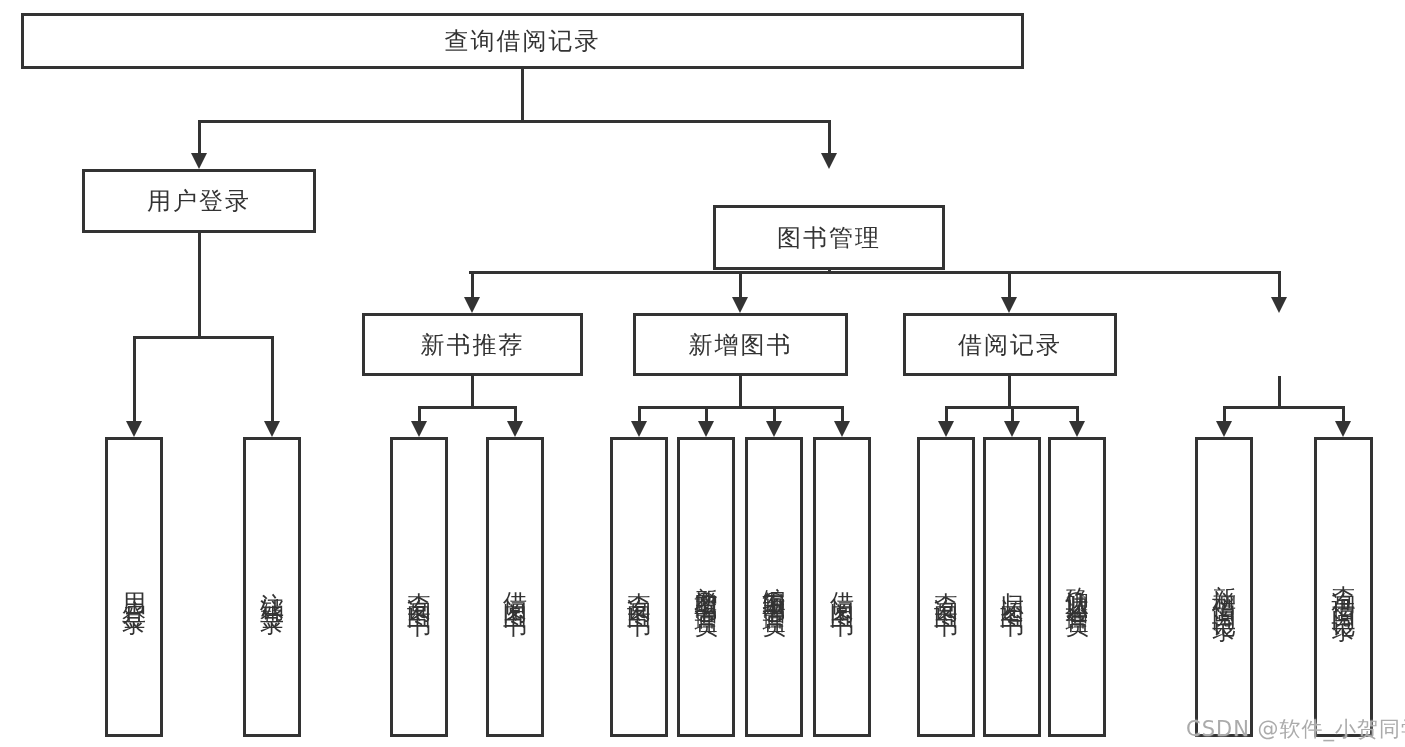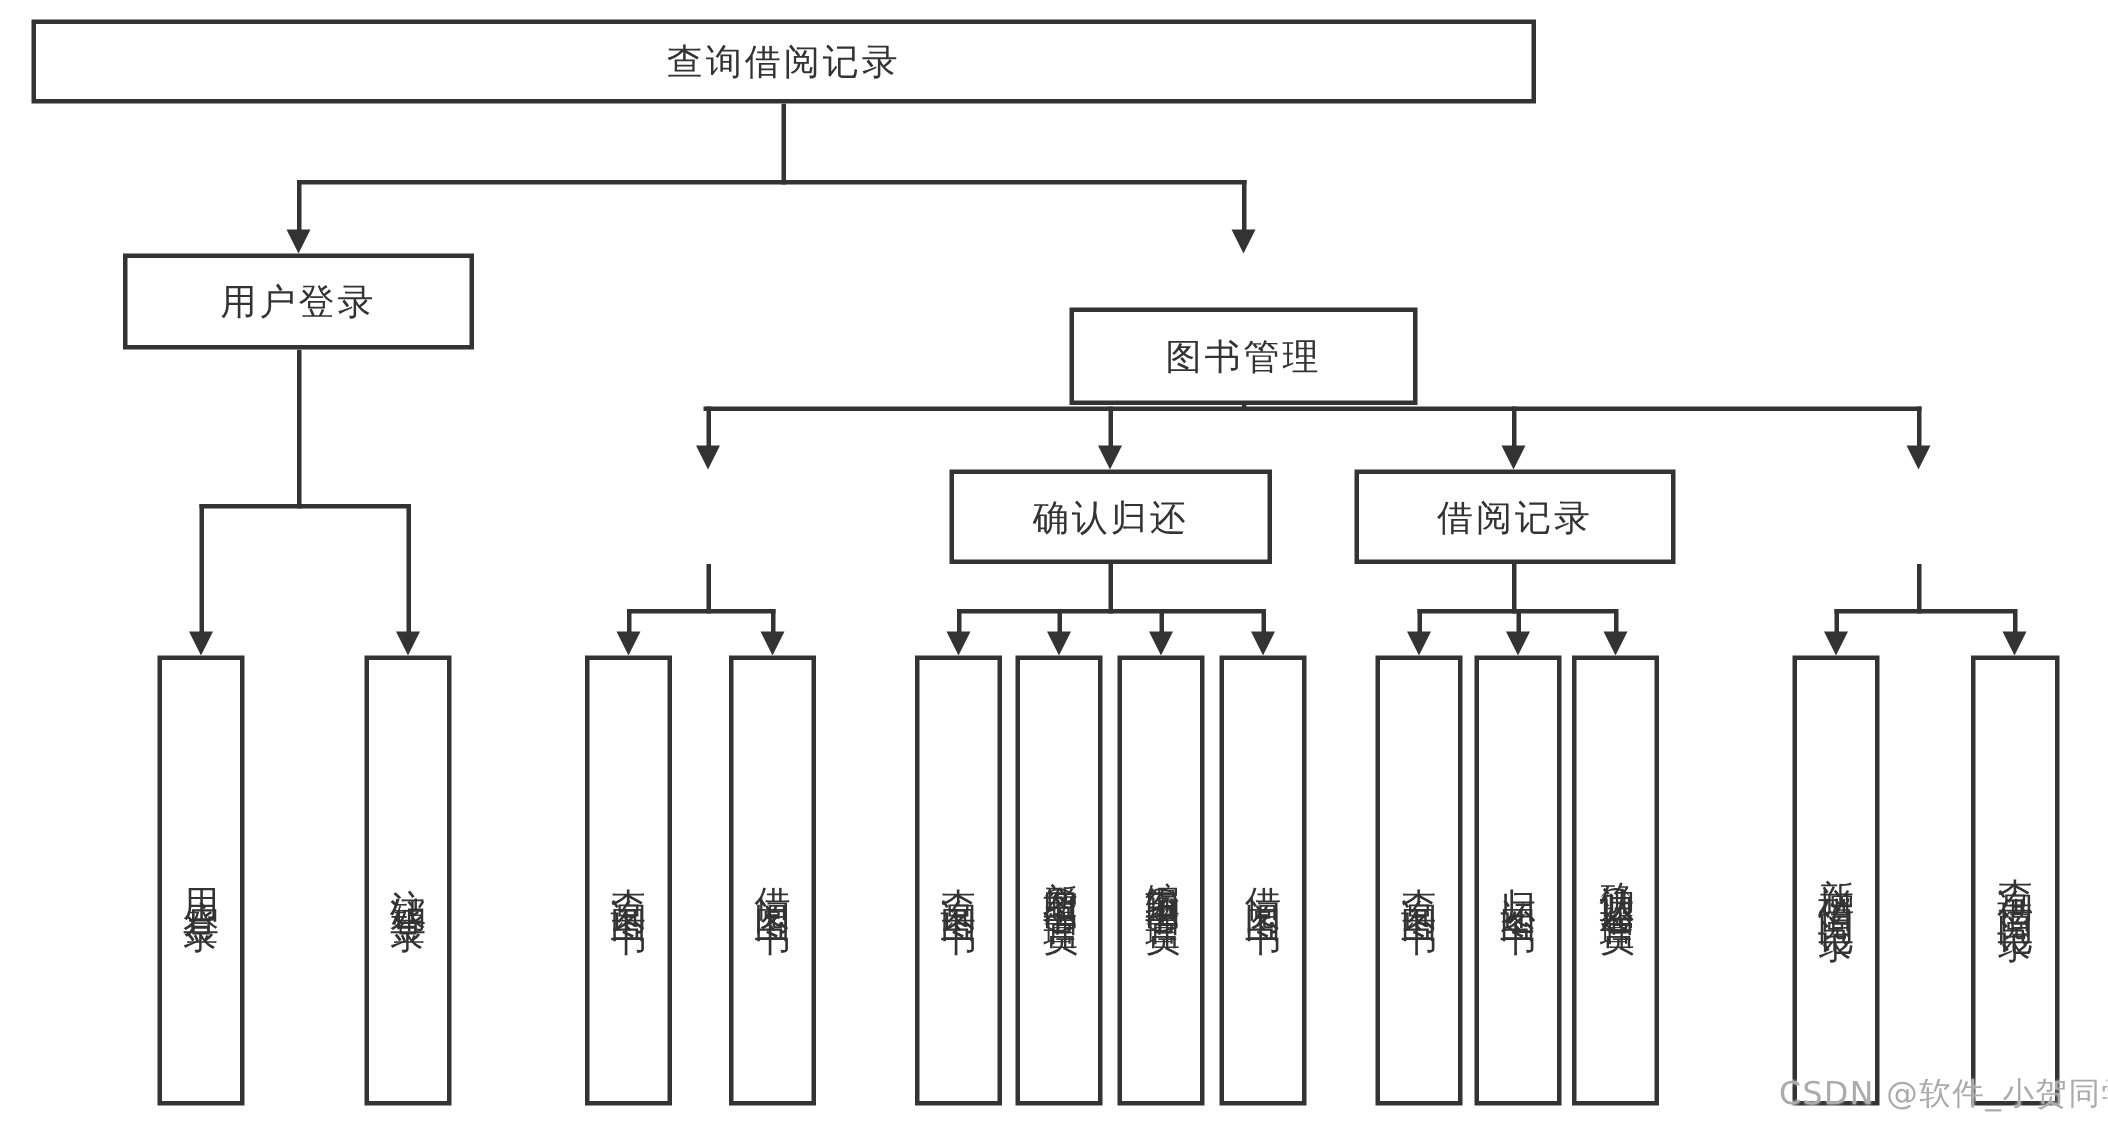--- a/index.html
+++ b/index.html
@@ -102,22 +102,25 @@
   <div class="hline" style="left:469px; top:271px; width:812px;"></div>
   <div class="vline" style="left:471px; top:271px; height:28px;"></div>
   <div class="arrowhead" style="left:464px; top:297px;"></div>
   <div class="vline" style="left:739px; top:271px; height:28px;"></div>
   <div class="arrowhead" style="left:732px; top:297px;"></div>
   <div class="vline" style="left:1008px; top:271px; height:28px;"></div>
   <div class="arrowhead" style="left:1001px; top:297px;"></div>
   <div class="vline" style="left:1278px; top:271px; height:28px;"></div>
   <div class="arrowhead" style="left:1271px; top:297px;"></div>
 
+  <div class="hbox" style="left:362px; top:313px; width:221px; height:63px;">
+    <span>新书推荐</span>
+  </div>
   <div class="hbox" style="left:633px; top:313px; width:215px; height:63px;">
-    <span>确认归还</span>
+    <span>新增图书</span>
   </div>
   <div class="hbox" style="left:903px; top:313px; width:214px; height:63px;">
     <span>借阅记录</span>
   </div>
 
   <div class="vline" style="left:471px; top:376px; height:33px;"></div>
   <div class="vline" style="left:739px; top:376px; height:33px;"></div>
   <div class="vline" style="left:1008px; top:376px; height:33px;"></div>
   <div class="vline" style="left:1278px; top:376px; height:33px;"></div>
 

